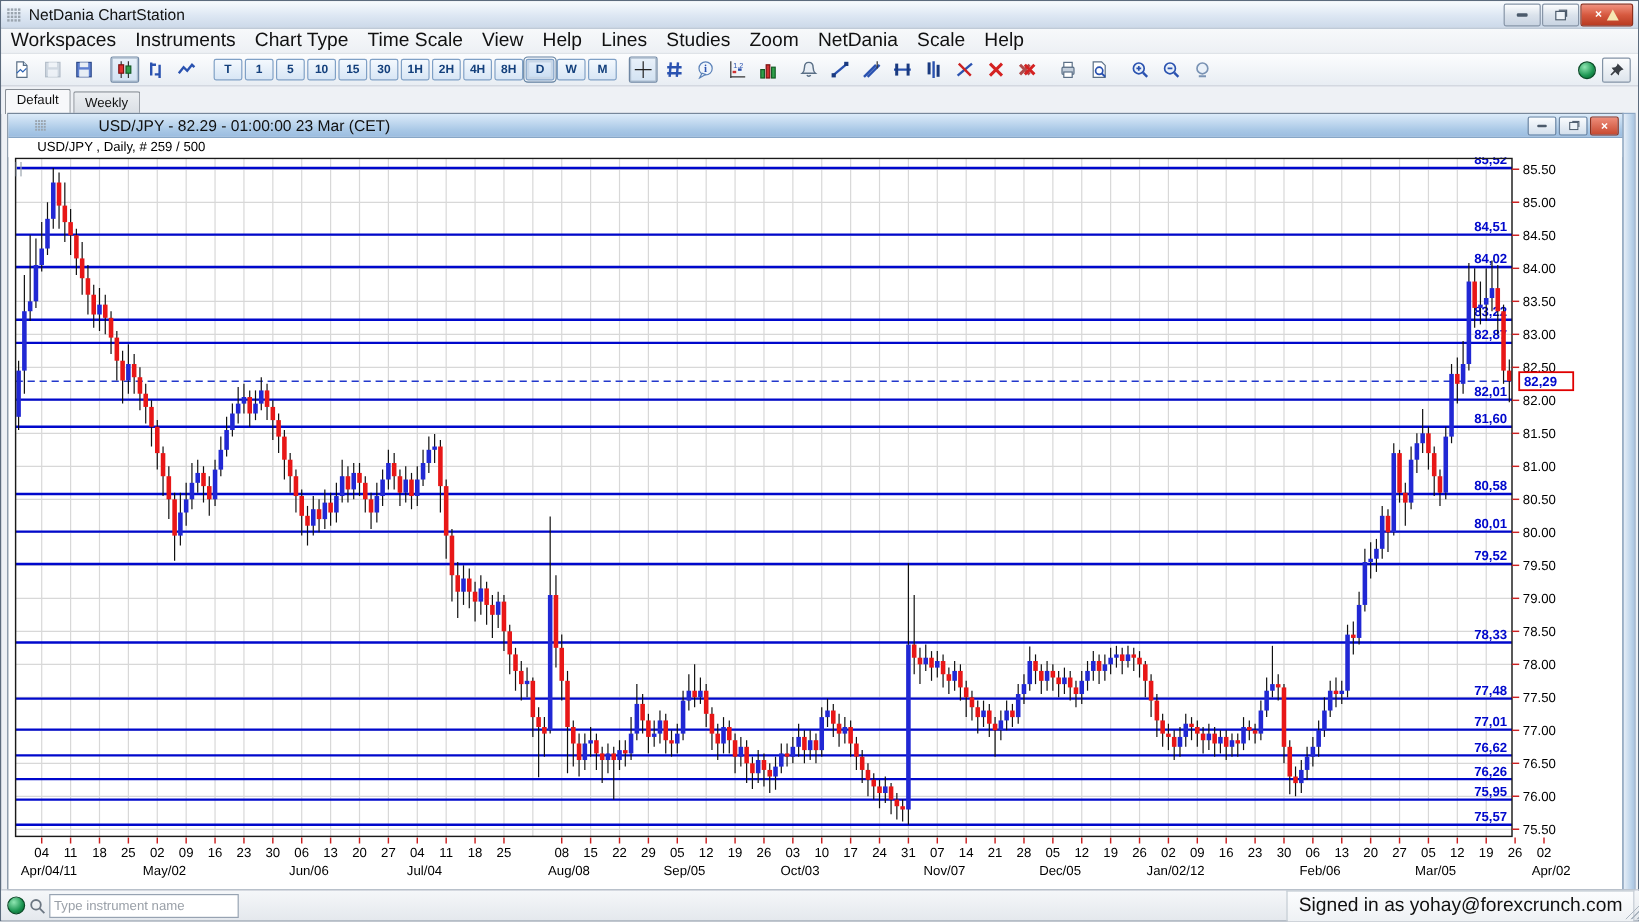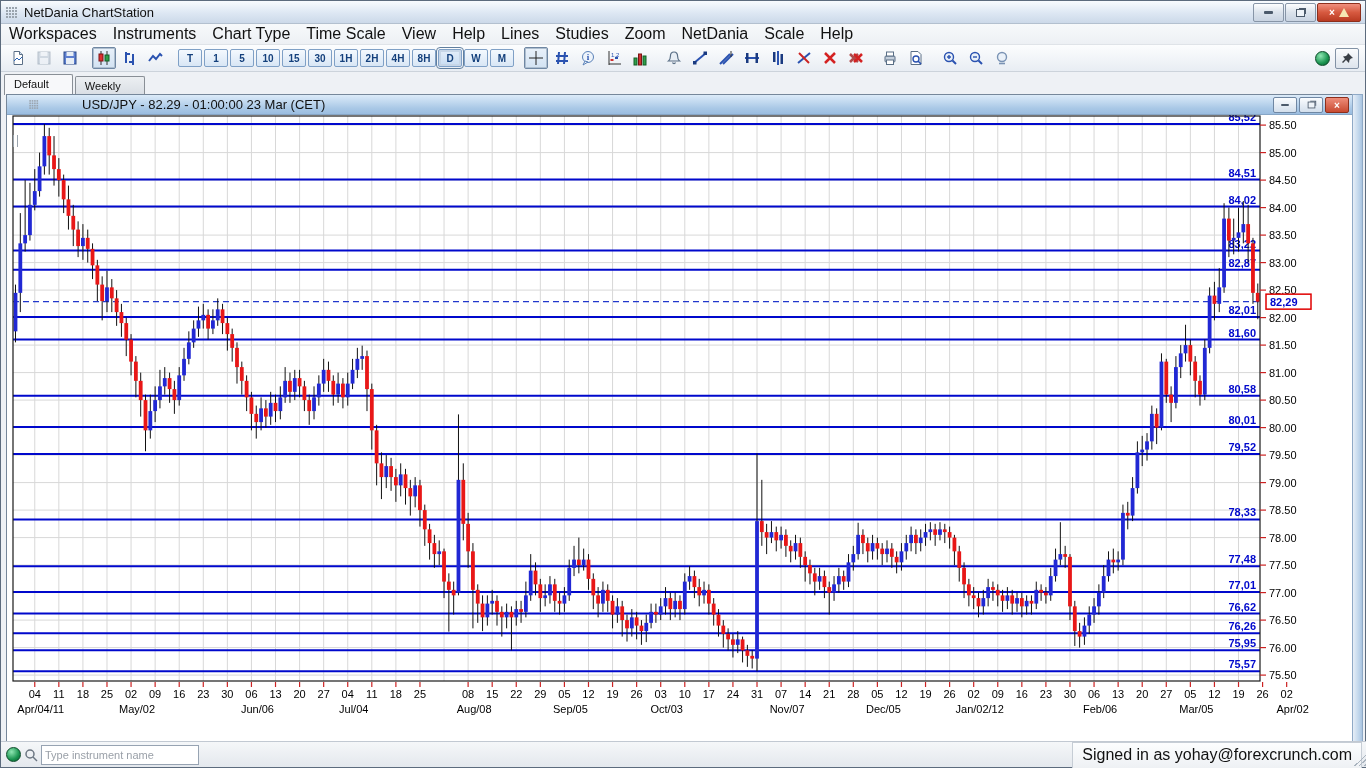--- a/index.html
+++ b/index.html
@@ -27,21 +27,21 @@
   .tb-btn{width:22px;height:20px;display:flex;align-items:center;justify-content:center;margin:0 1px;border:1px solid transparent;border-radius:2px;}
   .tb-btn.active{border:1px solid #6f87a3;background:linear-gradient(#e9f1fa,#d2e2f2);box-shadow:0 0 0 1px #aebecf inset;}
   .tb-btn.disabled{opacity:.4;}
   .tf-btn{min-width:18px;height:16px;padding:0 2px;font-size:10px;font-weight:bold;color:#14407c;background:linear-gradient(#f4f9fe,#d8e6f5);border:1px solid #7fa0c6;border-radius:2px;display:flex;align-items:center;justify-content:center;margin:0 1px;}
   .tf-btn.active{box-shadow:0 0 0 2px #c7d6e7 inset;outline:1px solid #60ournal;outline:1px solid #607f9f;outline-offset:1px;background:linear-gradient(#e4eefa,#c9ddf2);}
   .tb-right{position:absolute;right:6px;top:3px;display:flex;align-items:center;gap:5px;}
   .gdot{width:13px;height:13px;border-radius:50%;background:radial-gradient(circle at 35% 30%,#8fe6b2,#1a9450 60%,#0b572c);border:1px solid #0a4b27;}
   .pin-btn{width:22px;height:19px;border:1px solid #8292a5;border-radius:2px;background:linear-gradient(#fbfcfd,#dde4ec);display:flex;align-items:center;justify-content:center;}
 
   .tabrow{height:23px;background:#eef1f5;display:flex;align-items:flex-end;padding-left:3px;}
-  .tab{font-size:11px;color:#111;padding:3px 23px 3px 9px;border:1px solid #898f96;border-bottom:none;border-radius:2px 2px 0 0;background:linear-gradient(#eceff2,#d9dee4);margin-right:2px;}
+  .tab{font-size:11px;color:#111;padding:3px 9px 3px 9px;border:1px solid #898f96;border-bottom:none;border-radius:2px 2px 0 0;background:linear-gradient(#eceff2,#d9dee4);margin-right:2px;}
   .tab.active{background:#f7f8fa;padding-bottom:5px;font-weight:normal;}
 
   
   .chart-window{position:absolute;left:5px;top:93px;width:1347px;height:648px;border:1px solid #76879a;background:#ffffff;box-sizing:border-box;}
   .cw-title{height:19px;background:linear-gradient(#dcebf9,#a9c8e6 70%,#9bbde0);display:flex;align-items:center;font-size:12px;color:#0a0a0a;padding-left:21px;border-bottom:1px solid #87a6c6;position:relative;gap:36px;}
   .cw-title .title-text{margin-left:5px;}
   .cw-btns{position:absolute;right:3px;top:2px;display:flex;gap:2px;}
   .cw-btn{width:22px;height:14px;border:1px solid #6f87a3;border-radius:2px;background:linear-gradient(#fafcfe,#d3dfec);display:flex;align-items:center;justify-content:center;}
   .cw-btn.close{background:linear-gradient(#ee8d7a,#c84a31);border-color:#8d2f1c;color:#fff;font-size:10px;font-weight:bold;}
   .cw-btn .minimize-glyph{width:8px;height:2px;}
@@ -321,20 +321,21 @@
             <span class="minimize-glyph"></span>
           </div>
         <div class="cw-btn">
             <span class="restore-glyph"></span>
           </div>
         <div class="cw-btn close">
             <span>×</span>
           </div>
       </div>
     </div>
+    <div class="cw-label">USD/JPY , Daily, # 259 / 500</div>
     <div class="cw-grip"></div>
     <svg id="chart-svg" width="1345" height="608" viewBox="0 0 1345 608">
         <g>
           <line x1="27.76" y1="1" x2="27.76" y2="566" stroke="#d8d8d8" stroke-width="1"></line>
           <line x1="51.835" y1="1" x2="51.835" y2="566" stroke="#d8d8d8" stroke-width="1"></line>
           <line x1="75.91000000000001" y1="1" x2="75.91000000000001" y2="566" stroke="#d8d8d8" stroke-width="1"></line>
           <line x1="99.98500000000001" y1="1" x2="99.98500000000001" y2="566" stroke="#d8d8d8" stroke-width="1"></line>
           <line x1="124.06" y1="1" x2="124.06" y2="566" stroke="#d8d8d8" stroke-width="1"></line>
           <line x1="148.13500000000002" y1="1" x2="148.13500000000002" y2="566" stroke="#d8d8d8" stroke-width="1"></line>
           <line x1="172.21" y1="1" x2="172.21" y2="566" stroke="#d8d8d8" stroke-width="1"></line>

